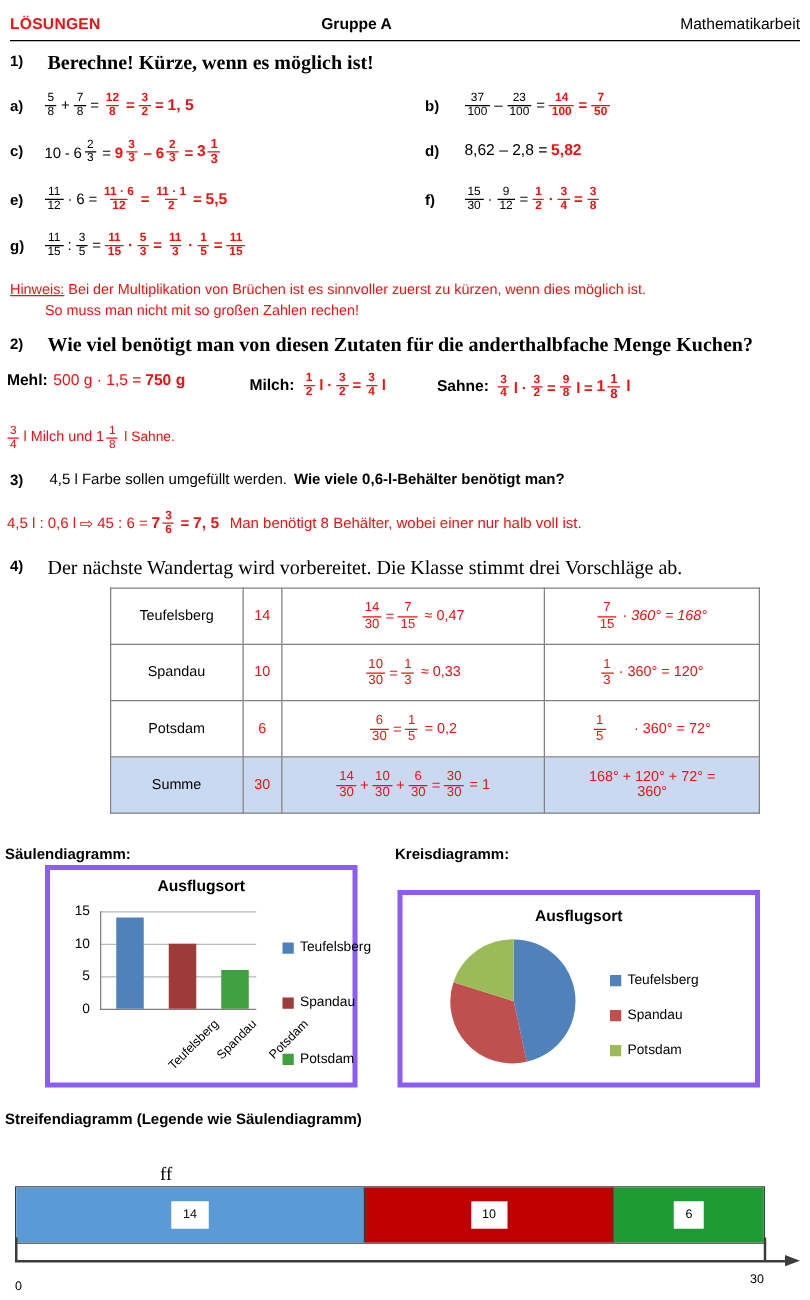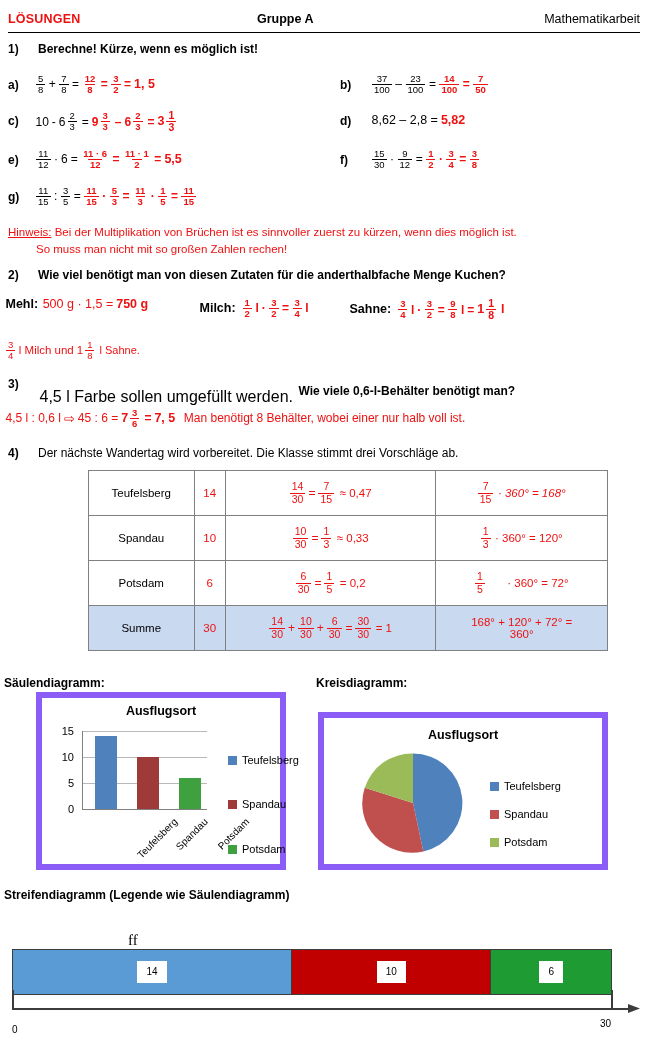--- a/index.html
+++ b/index.html
@@ -29,21 +29,22 @@
     padding-bottom: 2px;
   }
   .hdr-left  { font-weight: bold; color: #ee1111; font-size: 12.5px; letter-spacing: .2px; }
   .hdr-mid   { flex: 1; text-align: center; font-weight: bold; font-size: 12.5px; }
   .hdr-right { font-size: 12.5px; text-align: right; min-width: 150px; }
 
   
   .q-head {
     position: absolute;
     font-weight: bold;
-    font-size: 12px;
+    font-size: 16px;
+    font-family: Liberation Serif, serif;
   }
   .q-num { position: absolute; font-weight: bold; font-size: 12px; }
   .red  { color: #ee1111; }
   .blk  { color: #000; }
   .bold { font-weight: bold; }
 
   
   .expr {
     position: absolute;
     display: flex;
@@ -99,21 +100,21 @@
     justify-content: center;
     white-space: nowrap;
     color: #ee1111;
   }
   .cell-flex > * { margin: 0 1.5px; }
 
   
   .lbl-sub { position: absolute; font-weight: bold; font-size: 12px; }
   .chartbox {
     position: absolute;
-    border: 6px solid #8b5cf6;
+    border: 4px solid #8b5cf6;
     background: #fff;
     box-sizing: border-box;
     text-decoration: underline;
   }
   .chart-title {
     position: absolute;
     width: 100%;
     text-align: center;
     font-weight: bold;
     font-size: 12.5px;
@@ -429,21 +430,21 @@
         <span class="frac">
           <span class="num">1</span>
           <span class="den">8</span>
         </span>
       </span>
     <span class="red" style="font-size:11px;">l Sahne.</span>
   </div>
 
   <div class="q-num" style="top:377px;left:8px;">3)</div>
   <div class="expr" style="top:377px;left:38px;">
-    <span class="blk" style="font-size:16px;margin-top:12px;">4,5 l Farbe sollen umgefüllt werden.</span>
+    <span class="blk" style="font-size:12px;">4,5 l Farbe sollen umgefüllt werden.</span>
     <span class="blk bold" style="font-size:12px;margin-left:4px;">Wie viele 0,6-l-Behälter benötigt man?</span>
   </div>
 
   <div class="expr" style="top:408px;left:4px;">
     <span class="red" style="font-size:12px;">4,5 l : 0,6 l</span>
     <span class="red" style="font-size:13px;">⇨</span>
     <span class="red" style="font-size:12px;">45 : 6 =</span>
     <span class="mixed red bold" style="font-size:12.5px;">
         <span>7</span>
         <span class="frac">

